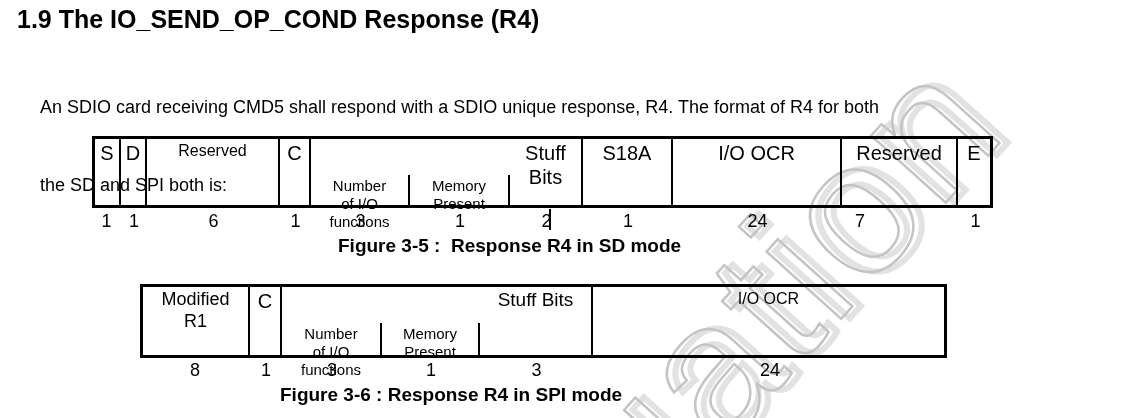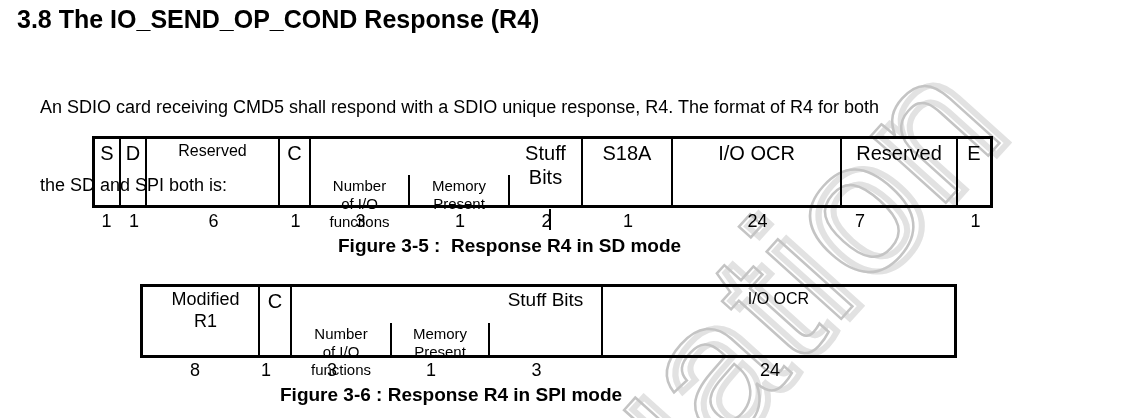--- a/index.html
+++ b/index.html
@@ -14,21 +14,21 @@
     left:17px; top:5px; margin:0; font-size:25px; font-weight:bold; white-space:pre;
   }
   .bodytext {
     left:40px; top:42px; font-size:18px; line-height:26px; white-space:pre;
   }
 
   .bitfield {
     display:flex; border:3px solid #000; box-sizing:border-box; background:transparent;
   }
   #table-sd  { left:92px;  top:136px; height:72px; }
-  #table-spi { left:140px; top:284px; height:74px;padding-left:10px; }
+  #table-spi { left:140px; top:284px; height:74px; }
   .cell {
     box-sizing:border-box; border-right:2px solid #000; flex:none;
     text-align:center; padding-top:2px; white-space:pre-line; line-height:1.2;
   }
   .cell:last-child { border-right:none; }
   .fs20 { font-size:20px; }
   .fs19 { font-size:19px; }
   .fs18 { font-size:18px; }
   .fs16 { font-size:16px; }
   .fs15 { font-size:15px; line-height:1.2;margin-top:36px; }
@@ -49,21 +49,21 @@
 
 <div class="page">
 
   <svg class="watermark" width="1139" height="418" viewBox="0 0 1139 418" aria-hidden="true">
     <g font-family="Liberation Sans, sans-serif" font-size="190" letter-spacing="4">
       <text x="396" y="826" transform="rotate(-48 390 820)" fill="none" stroke="#e2e2e2" stroke-width="6">Evaluation</text>
       <text x="390" y="820" transform="rotate(-48 390 820)" fill="none" stroke="#c4c4c4" stroke-width="2.5">Evaluation</text>
     </g>
   </svg>
 
-  <h1 class="layer heading">3.8 The IO_SEND_OP_COND Response (R4)</h1>
+  <h1 class="layer heading">1.9 The IO_SEND_OP_COND Response (R4)</h1>
 
   <div class="layer bodytext">
     <div>An SDIO card receiving CMD5 shall respond with a SDIO unique response, R4. The format of R4 for both</div>
     <div>the SD and SPI both is:</div>
   </div>
 
   <div class="layer bitfield" id="table-sd">
       <div class="cell fs20" style="width: 26px;">S</div>
       <div class="cell fs20" style="width: 26px;">D</div>
       <div class="cell fs16" style="width: 133px;">Reserved</div>

